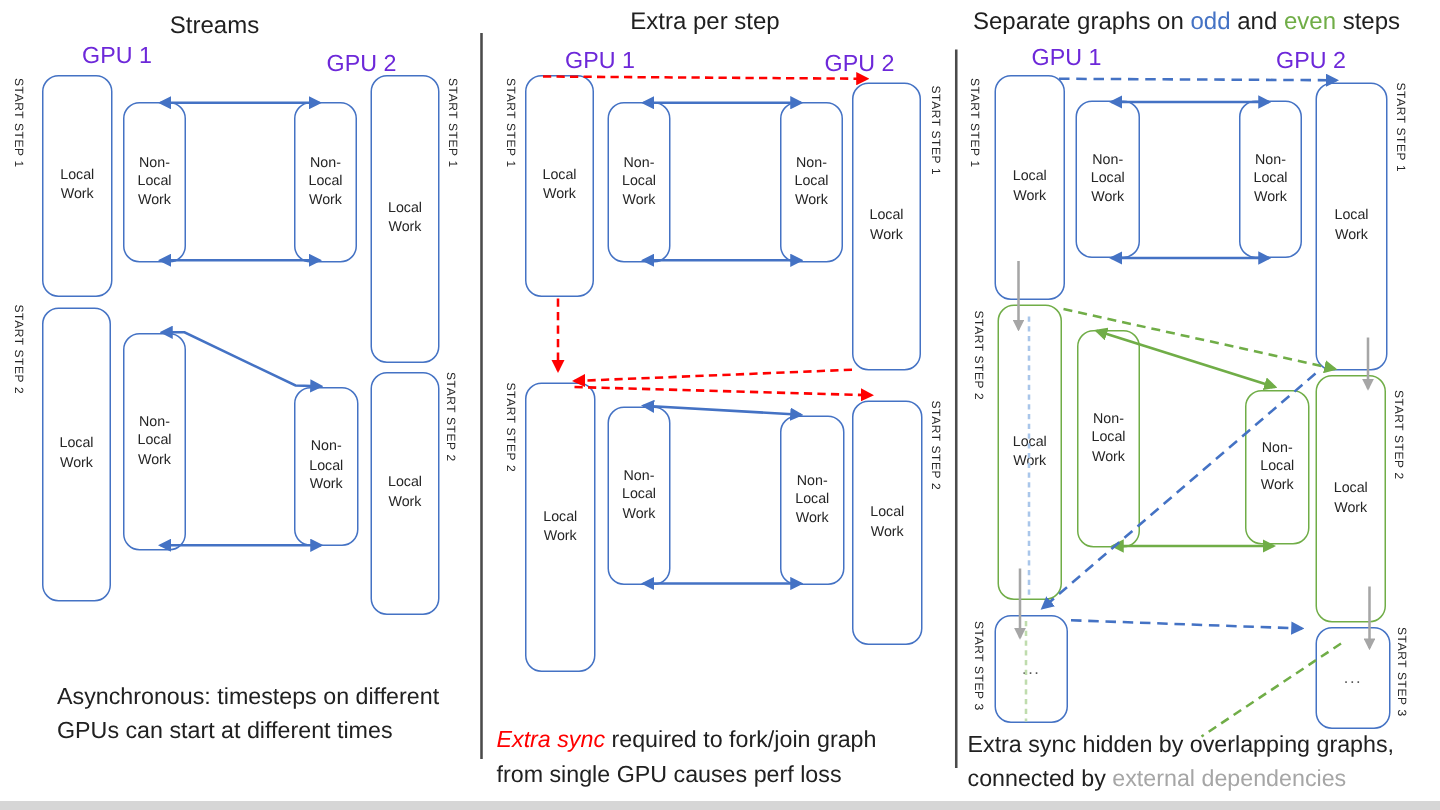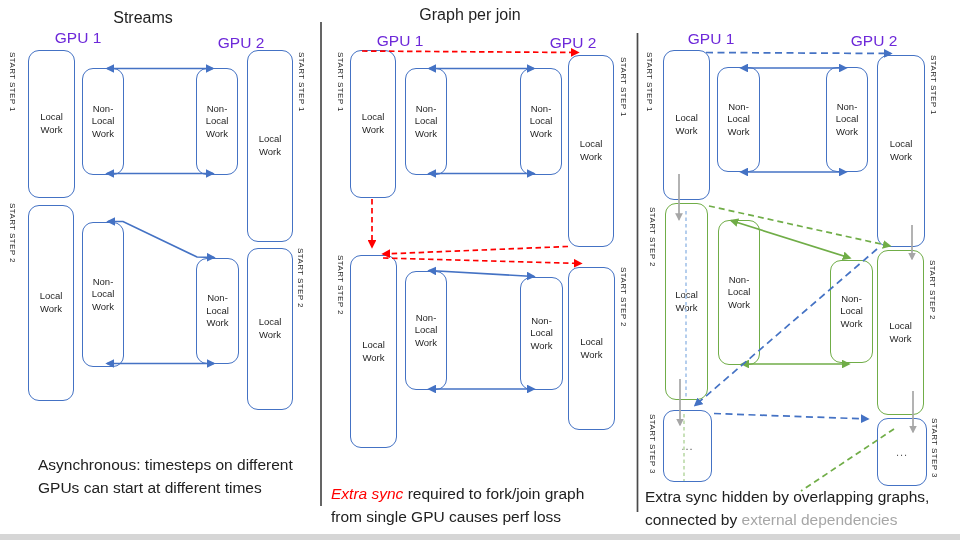--- a/index.html
+++ b/index.html
@@ -72,21 +72,21 @@
 Work</div>
   <div class="bx" style="left:196px;top:258px;width:43px;height:106px">Non-
 Local
 Work</div>
   <div class="bx" style="left:247px;top:248px;width:46px;height:162px">Local
 Work</div>
 
   <div class="caption" style="left:38px;top:454px;width:300px">Asynchronous: timesteps on different
 GPUs can start at different times</div>
 
-  <div class="title" style="left:470px;top:6px">Graph per join</div>
+  <div class="title" style="left:470px;top:6px">Extra per step</div>
   <div class="gpu" style="left:400px;top:32px">GPU 1</div>
   <div class="gpu" style="left:573px;top:34px">GPU 2</div>
 
   <div class="vlabel" style="left:336px;top:52px">START STEP 1</div>
   <div class="vlabel" style="left:619px;top:57px">START STEP 1</div>
   <div class="vlabel" style="left:336px;top:255px">START STEP 2</div>
   <div class="vlabel" style="left:619px;top:267px">START STEP 2</div>
 
   <div class="bx" style="left:350px;top:50px;width:46px;height:148px">Local
 Work</div>
@@ -105,20 +105,21 @@
 Work</div>
   <div class="bx" style="left:520px;top:277px;width:43px;height:113px">Non-
 Local
 Work</div>
   <div class="bx" style="left:568px;top:267px;width:47px;height:163px">Local
 Work</div>
 
   <div class="caption" style="left:331px;top:483px;width:312px"><span class="red-t">Extra sync</span><span> required to fork/join graph
 from single GPU causes perf loss</span></div>
 
+  <div class="title" style="left:791px;top:6px"><span>Separate graphs on </span><span class="blue-t">odd</span><span> and </span><span class="green-t">even</span><span> steps</span></div>
 
   <div class="gpu" style="left:711px;top:30px">GPU 1</div>
   <div class="gpu" style="left:874px;top:32px">GPU 2</div>
 
   <div class="vlabel" style="left:645px;top:52px">START STEP 1</div>
   <div class="vlabel" style="left:929px;top:55px">START STEP 1</div>
   <div class="vlabel" style="left:648px;top:207px">START STEP 2</div>
   <div class="vlabel" style="left:928px;top:260px">START STEP 2</div>
   <div class="vlabel" style="left:648px;top:414px">START STEP 3</div>
   <div class="vlabel" style="left:930px;top:418px">START STEP 3</div>

